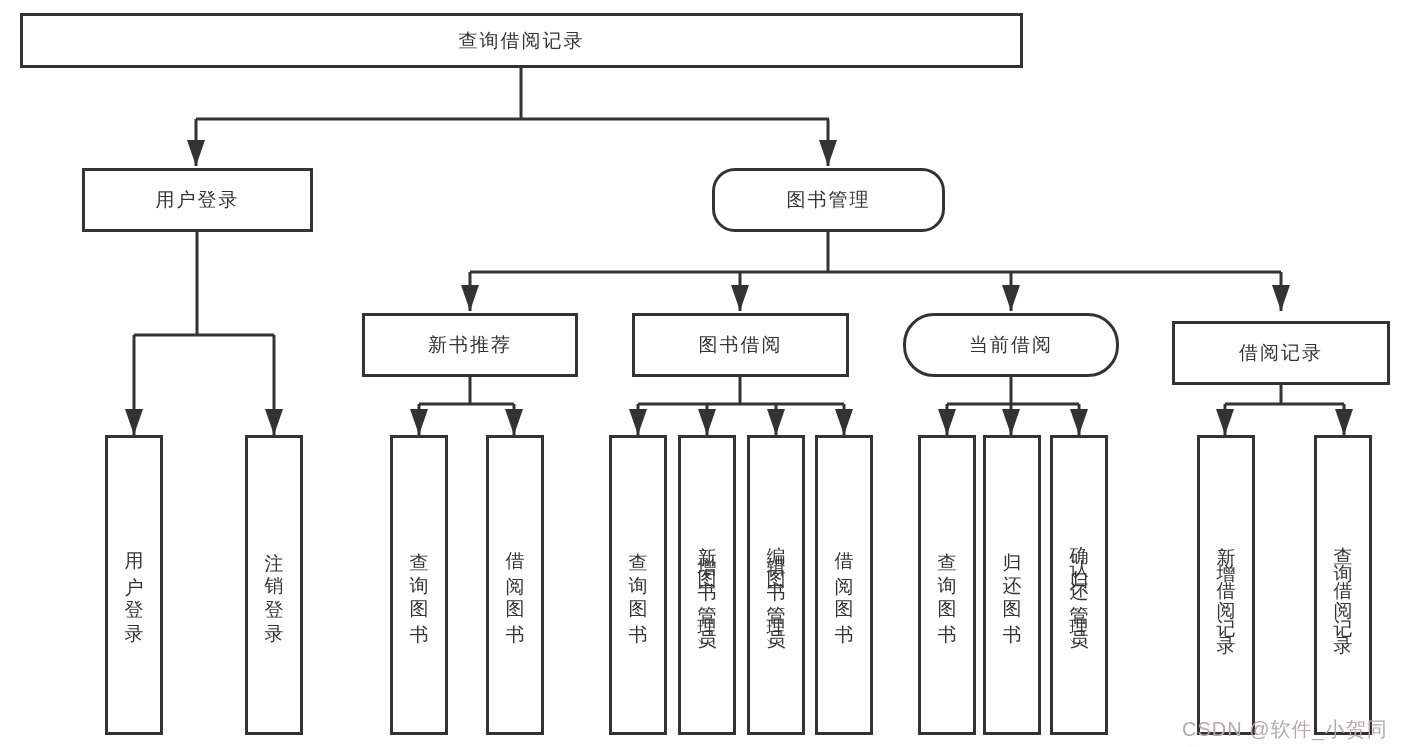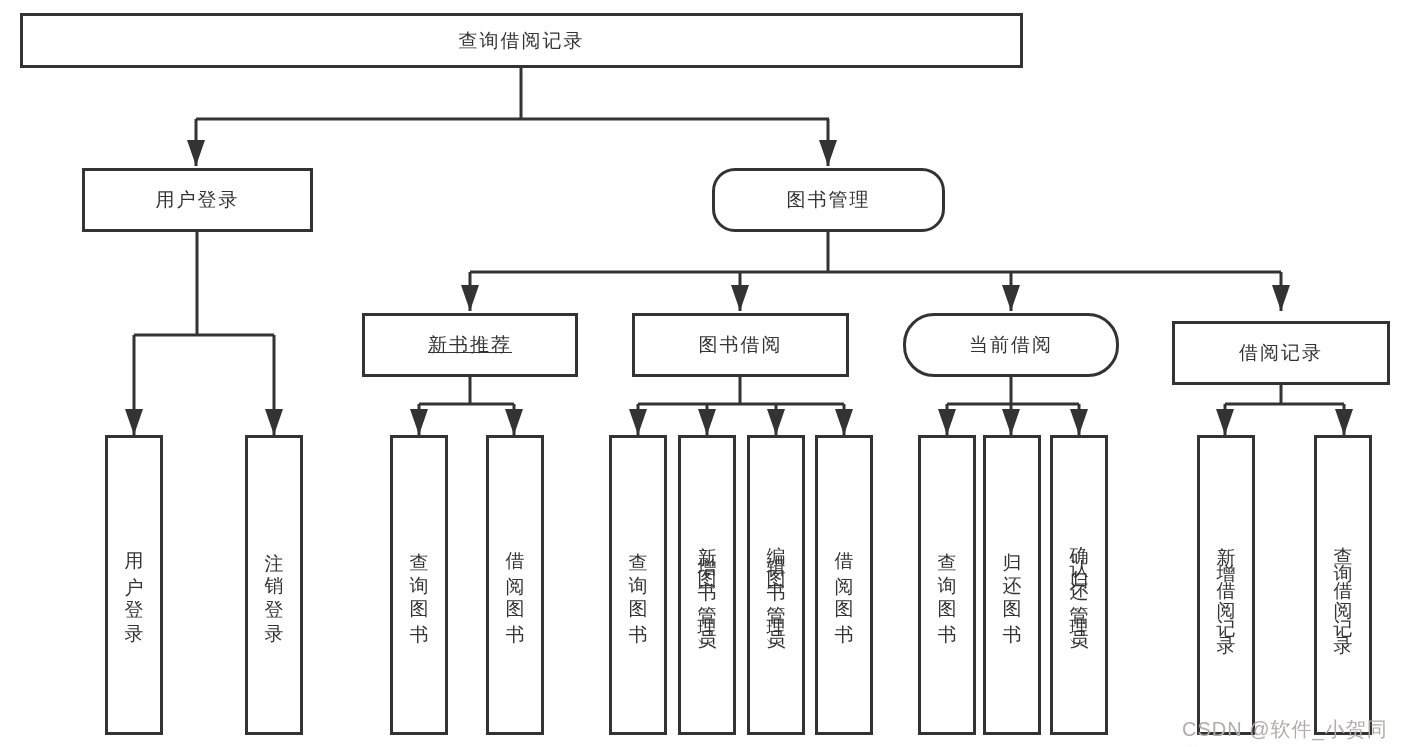--- a/index.html
+++ b/index.html
@@ -102,21 +102,21 @@
     <span>查询借阅记录</span>
   </div>
 
   <div class="box" style="left:82px; top:168px; width:231px; height:64px;">
     <span>用户登录</span>
   </div>
   <div class="box" style="left:712px; top:168px; width:233px; height:64px;border-radius:23px;">
     <span>图书管理</span>
   </div>
 
-  <div class="box" style="left:362px; top:313px; width:216px; height:64px;text-decoration:underline;">
+  <div class="box" style="left:362px; top:313px; width:216px; height:64px;">
     <span>新书推荐</span>
   </div>
   <div class="box" style="left:632px; top:313px; width:217px; height:64px;">
     <span>图书借阅</span>
   </div>
   <div class="box" style="left:903px; top:313px; width:216px; height:64px;border-radius:31px;">
     <span>当前借阅</span>
   </div>
   <div class="box" style="left:1172px; top:313px; width:218px; height:64px;margin-top:8px;">
     <span>借阅记录</span>

